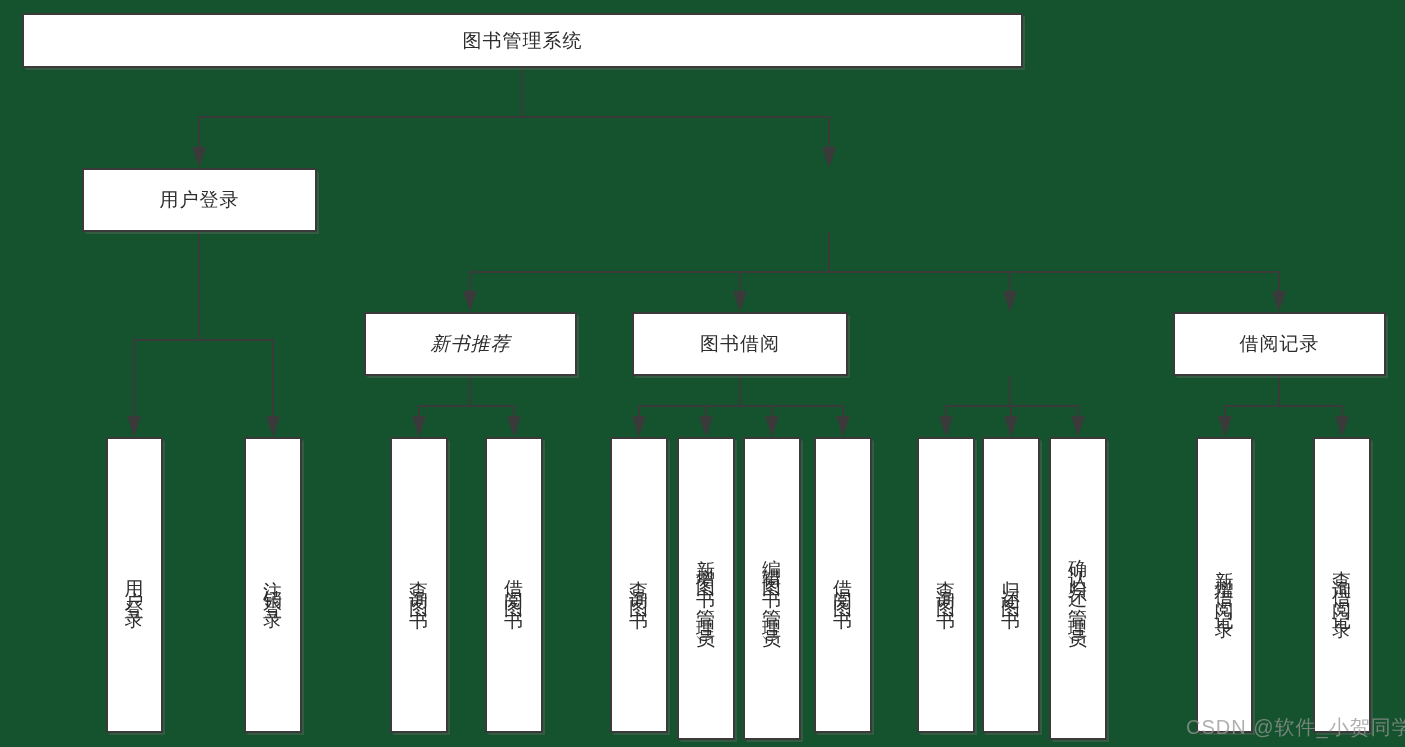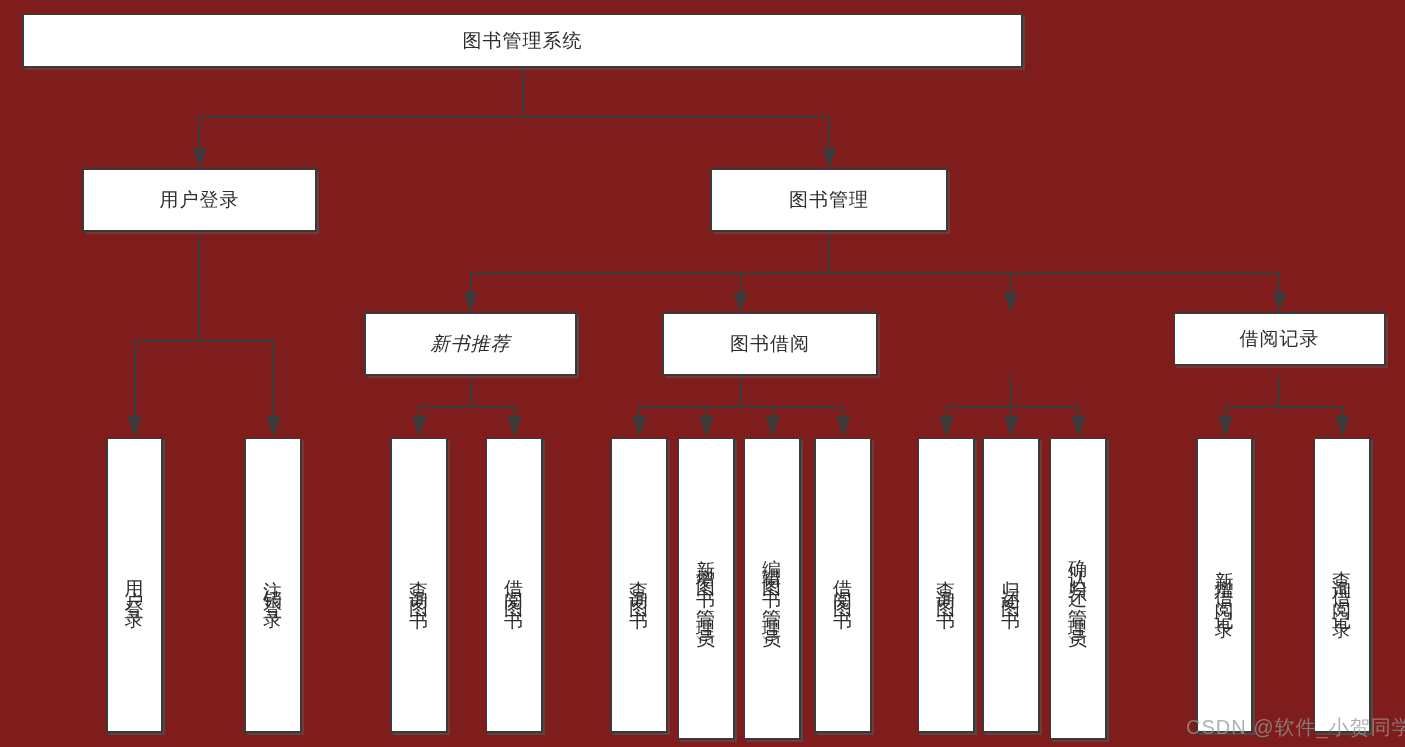--- a/index.html
+++ b/index.html
@@ -1,19 +1,19 @@
 <!DOCTYPE html>
 <html><head>
 <meta charset="utf-8">
 <style>
   html,body{margin:0;padding:0;background:#fff;}
   #canvas{
     position:relative;
     width:1405px;height:747px;
-    background:#7f1d1d;
+    background:#14532d;
     font-family:"Liberation Sans","DejaVu Sans",sans-serif;
     overflow:hidden;
   }
   #connectors{position:absolute;left:0;top:0;width:1405px;height:747px;}
   .hbox{
     position:absolute;
     border:2px solid #3a3a3a;
     background:#fff;
     display:flex;align-items:center;justify-content:center;
     box-shadow:1.5px 1.5px 1px rgba(110,110,110,0.35);
@@ -127,25 +127,24 @@
       <line x1="1225" y1="405" x2="1225" y2="420"></line>
       <polygon points="1218,416 1232,416 1225,437"></polygon>
       <line x1="1342" y1="405" x2="1342" y2="420"></line>
       <polygon points="1335,416 1349,416 1342,437"></polygon>
     </g>
   </svg>
 
   <div class="hbox" style="left:22px;top:13px;width:1001px;height:55px;">图书管理系统</div>
 
   <div class="hbox" style="left:82px;top:168px;width:235px;height:64px;">用户登录</div>
-  <div class="hbox" style="left:710px;top:168px;width:238px;height:64px;">图书管理</div>
 
   <div class="hbox" style="left:364px;top:312px;width:213px;height:64px;font-style:italic;">新书推荐</div>
-  <div class="hbox" style="left:632px;top:312px;width:216px;height:64px;margin-left:30px;">图书借阅</div>
-  <div class="hbox" style="left:1173px;top:312px;width:213px;height:54px;">借阅记录</div>
+  <div class="hbox" style="left:632px;top:312px;width:216px;height:64px;">图书借阅</div>
+  <div class="hbox" style="left:1173px;top:312px;width:213px;height:64px;">借阅记录</div>
 
   <div class="vbox" style="left:106px;top:437px;width:57px;height:296px;">
     <span>用户登录</span>
   </div>
   <div class="vbox" style="left:244px;top:437px;width:58px;height:296px;">
     <span>注销登录</span>
   </div>
 
   <div class="vbox" style="left:390px;top:437px;width:58px;height:296px;">
     <span>查询图书</span>

